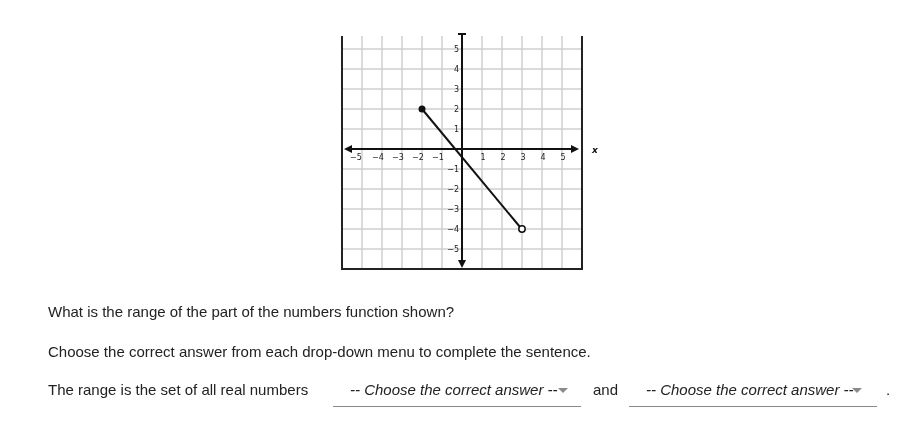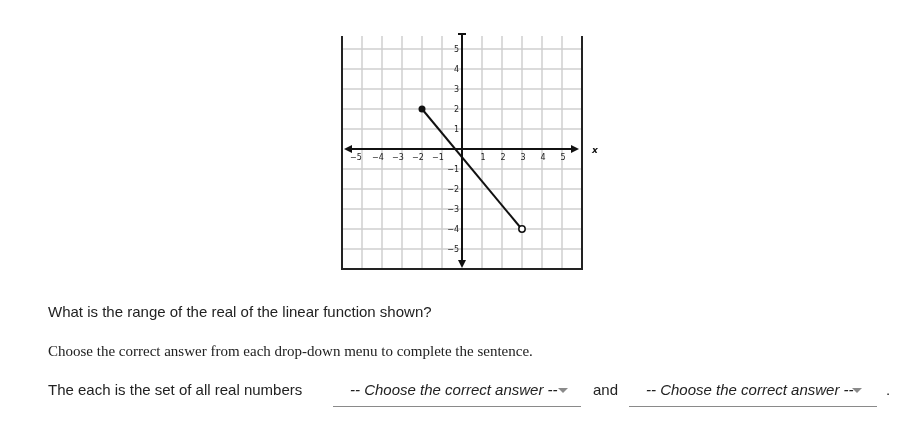--- a/index.html
+++ b/index.html
@@ -1,21 +1,21 @@
 <!DOCTYPE html>
 <html><head>
 <meta charset="utf-8">
 <style>
   html, body { margin: 0; padding: 0; background: #ffffff; }
   body { width: 914px; height: 433px; position: relative; overflow: hidden;
          font-family: "Liberation Sans", sans-serif; color: #222222; }
   #graph { position: absolute; left: 330px; top: 28px; width: 280px; height: 250px; }
   .q { position: absolute; left: 48px; font-size: 15px; color: #222; white-space: nowrap; }
   #q1 { top: 303px; }
-  #q2 { top: 343px; font-family: Liberation Serif, serif; }
+  #q2 { top: 343px; }
   #sentence { position: absolute; left: 48px; top: 380px; height: 30px; font-size: 15px; white-space: nowrap; }
   .seg { position: absolute; top: 0; line-height: 20px; }
   .dd { position: absolute; top: 0; height: 26px; border-bottom: 1px solid #8a8a8a; cursor: pointer; }
   .dd .lbl { position: absolute; left: 17px; top: 0; line-height: 20px; font-style: italic; color: #222; font-size: 15px; }
   .dd .caret { position: absolute; top: 8px; width: 0; height: 0;
                border-left: 5px solid transparent; border-right: 5px solid transparent; border-top: 5px solid #8a8a8a; }
   svg text { font-family: "DejaVu Sans", sans-serif; }
 </style>
 </head>
 <body>
@@ -87,25 +87,25 @@
       <text x="459" y="232">−4</text>
       <text x="459" y="252">−5</text>
     </g>
 
     <line x1="422" y1="109" x2="520" y2="227" stroke="#111" stroke-width="2"></line>
     <circle cx="422" cy="109" r="3.5" fill="#111"></circle>
     <circle cx="522" cy="229" r="3.2" fill="#fff" stroke="#111" stroke-width="1.5"></circle>
   </svg>
 </div>
 
-<div id="q1" class="q">What is the range of the real of the linear function shown?</div>
+<div id="q1" class="q">What is the range of the part of the numbers function shown?</div>
 <div id="q2" class="q">Choose the correct answer from each drop-down menu to complete the sentence.</div>
 
 <div id="sentence">
-  <span class="seg" style="left:0;">The each is the set of all real numbers</span>
+  <span class="seg" style="left:0;">The range is the set of all real numbers</span>
   <div class="dd" style="left:285px; width:248px;">
     <span class="lbl">-- Choose the correct answer --</span>
     <span class="caret" style="left:225px;"></span>
   </div>
   <span class="seg" style="left:545px;text-align:right;">and</span>
   <div class="dd" style="left:581px; width:248px;">
     <span class="lbl">-- Choose the correct answer --</span>
     <span class="caret" style="left:223px;"></span>
   </div>
   <span class="seg" style="left:838px;">.</span>

